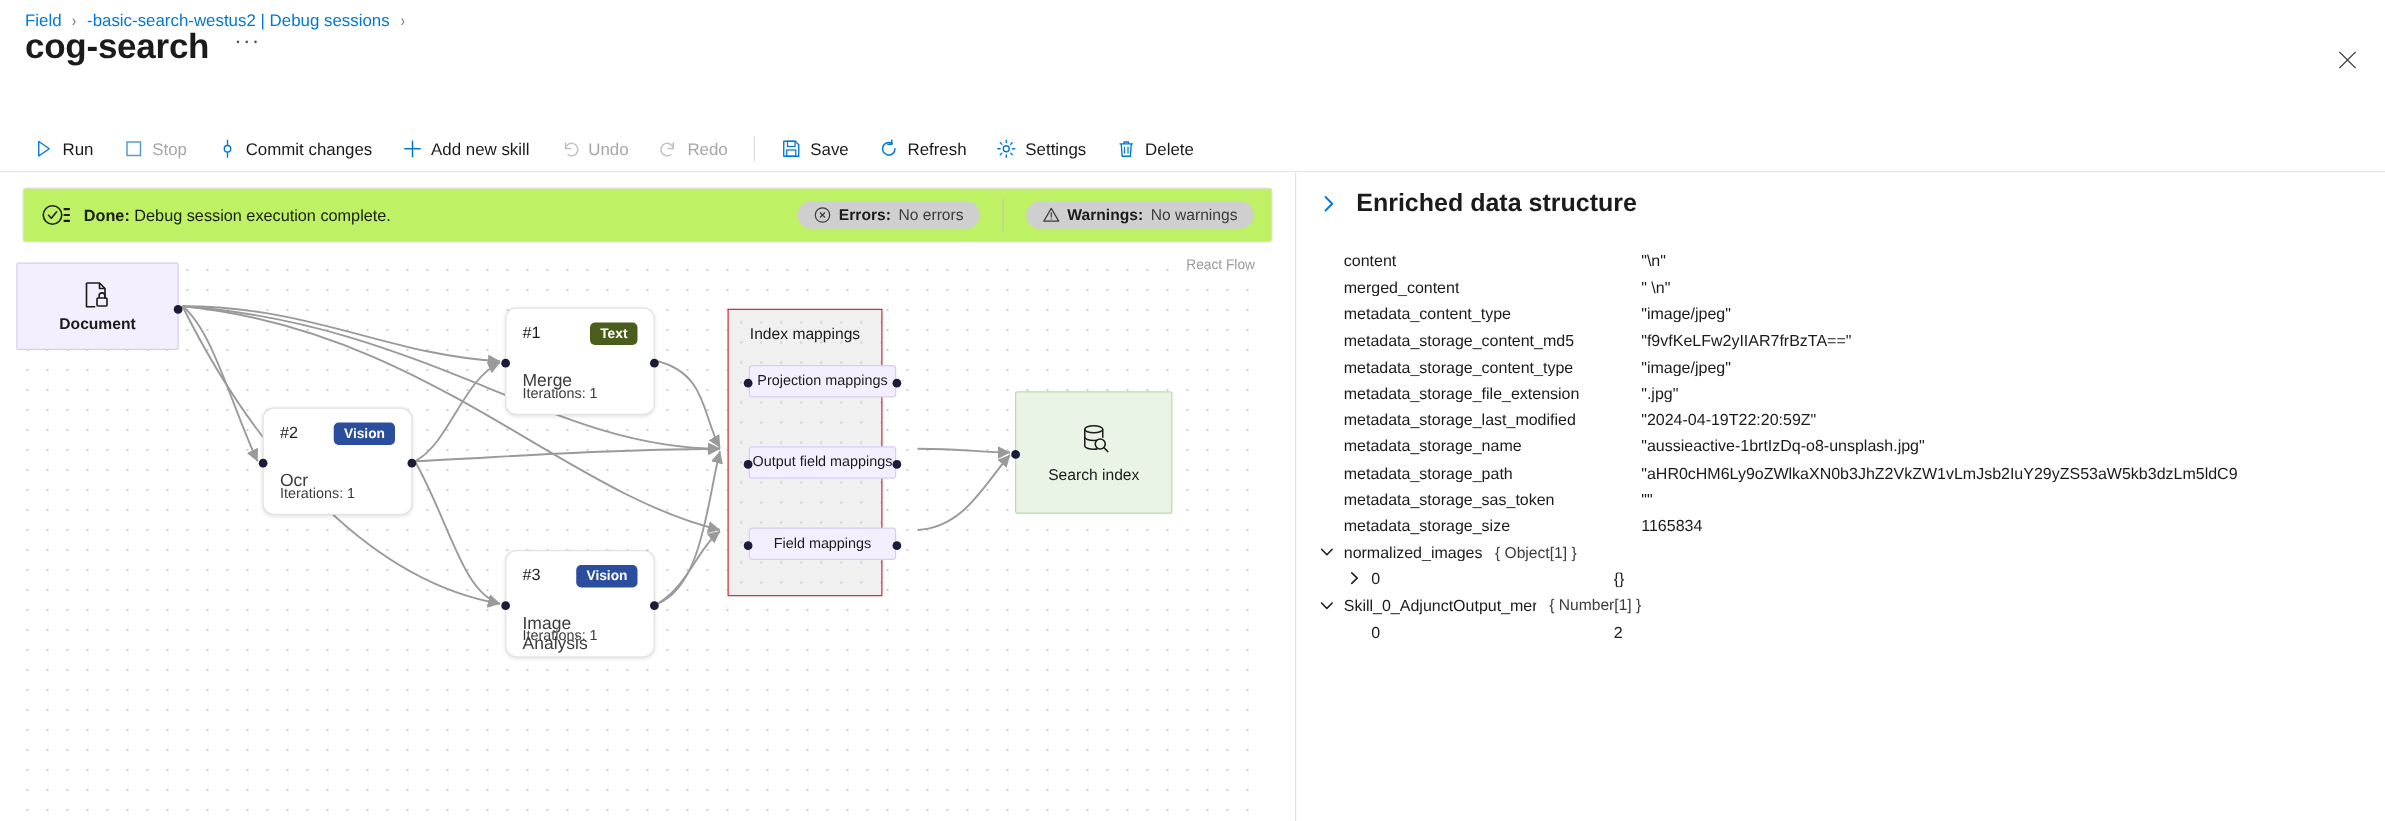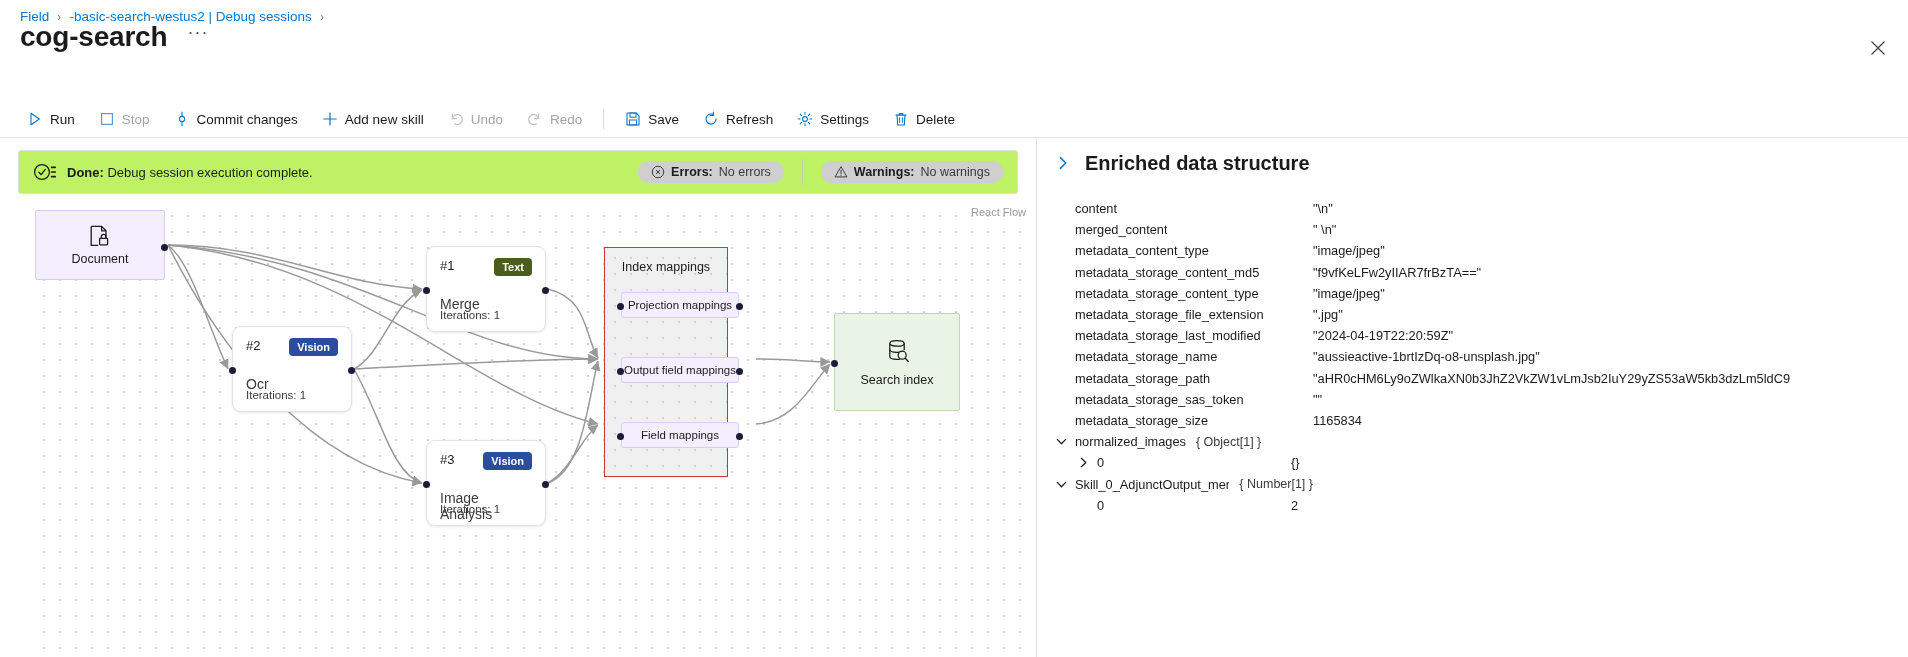--- a/index.html
+++ b/index.html
@@ -96,40 +96,40 @@
     background: #cfcfcf; border-radius: 14px; padding: 4px 13px;
     font-size: 12.5px; color: #1b1b1b; cursor: pointer;
   }
   .pill b { font-weight: 700; }
   .pill .pv { color: #3b3b3b; }
   .pill .ico { width: 14px; height: 14px; display: block; }
   .pill-sep { width: 1px; height: 26px; background: #c6c6c6; margin: 0 18px; }
 
   
   #canvas {
-    position: absolute; left: 32px; top: 66px; width: 1000px; height: 445px;
+    position: absolute; left: 10px; top: 66px; width: 1000px; height: 445px;
     background-color: #ffffff;
     background-image: radial-gradient(#cfcfcf 0.9px, transparent 0.9px);
     background-size: 16px 16px;
     background-position: 4px 4px;
     overflow: hidden;
   }
   #react-flow-attrib {
     position: absolute; right: 6px; top: 2px;
     font-size: 11px; color: #9a9a9a; z-index: 6;
   }
   #edges { position: absolute; left: 0; top: 0; width: 1000px; height: 445px; z-index: 1; }
 
   .node { position: absolute; z-index: 3; }
 
   
   #node-document {
     left: 3px; top: 6px; width: 130px; height: 70px;
     background: #f3efff; border: 1px solid #d7cdf2; border-radius: 2px;
-    display: flex; flex-direction: column; align-items: center; justify-content: center; gap: 3px;
+    display: flex; flex-direction: column; align-items: center; justify-content: center; gap: 3px; font-weight: bold;
   }
   #node-document .dlabel { font-size: 12.5px; color: #1b1b1b; }
 
   
   .skill-node {
     background: #ffffff; border: 1px solid #e3e3e3; border-radius: 9px;
     box-shadow: 0 1px 3px rgba(0,0,0,0.10);
     padding: 11px 13px 10px 13px;
   }
   .skill-node .row1 { display: flex; align-items: flex-start; justify-content: space-between; }

